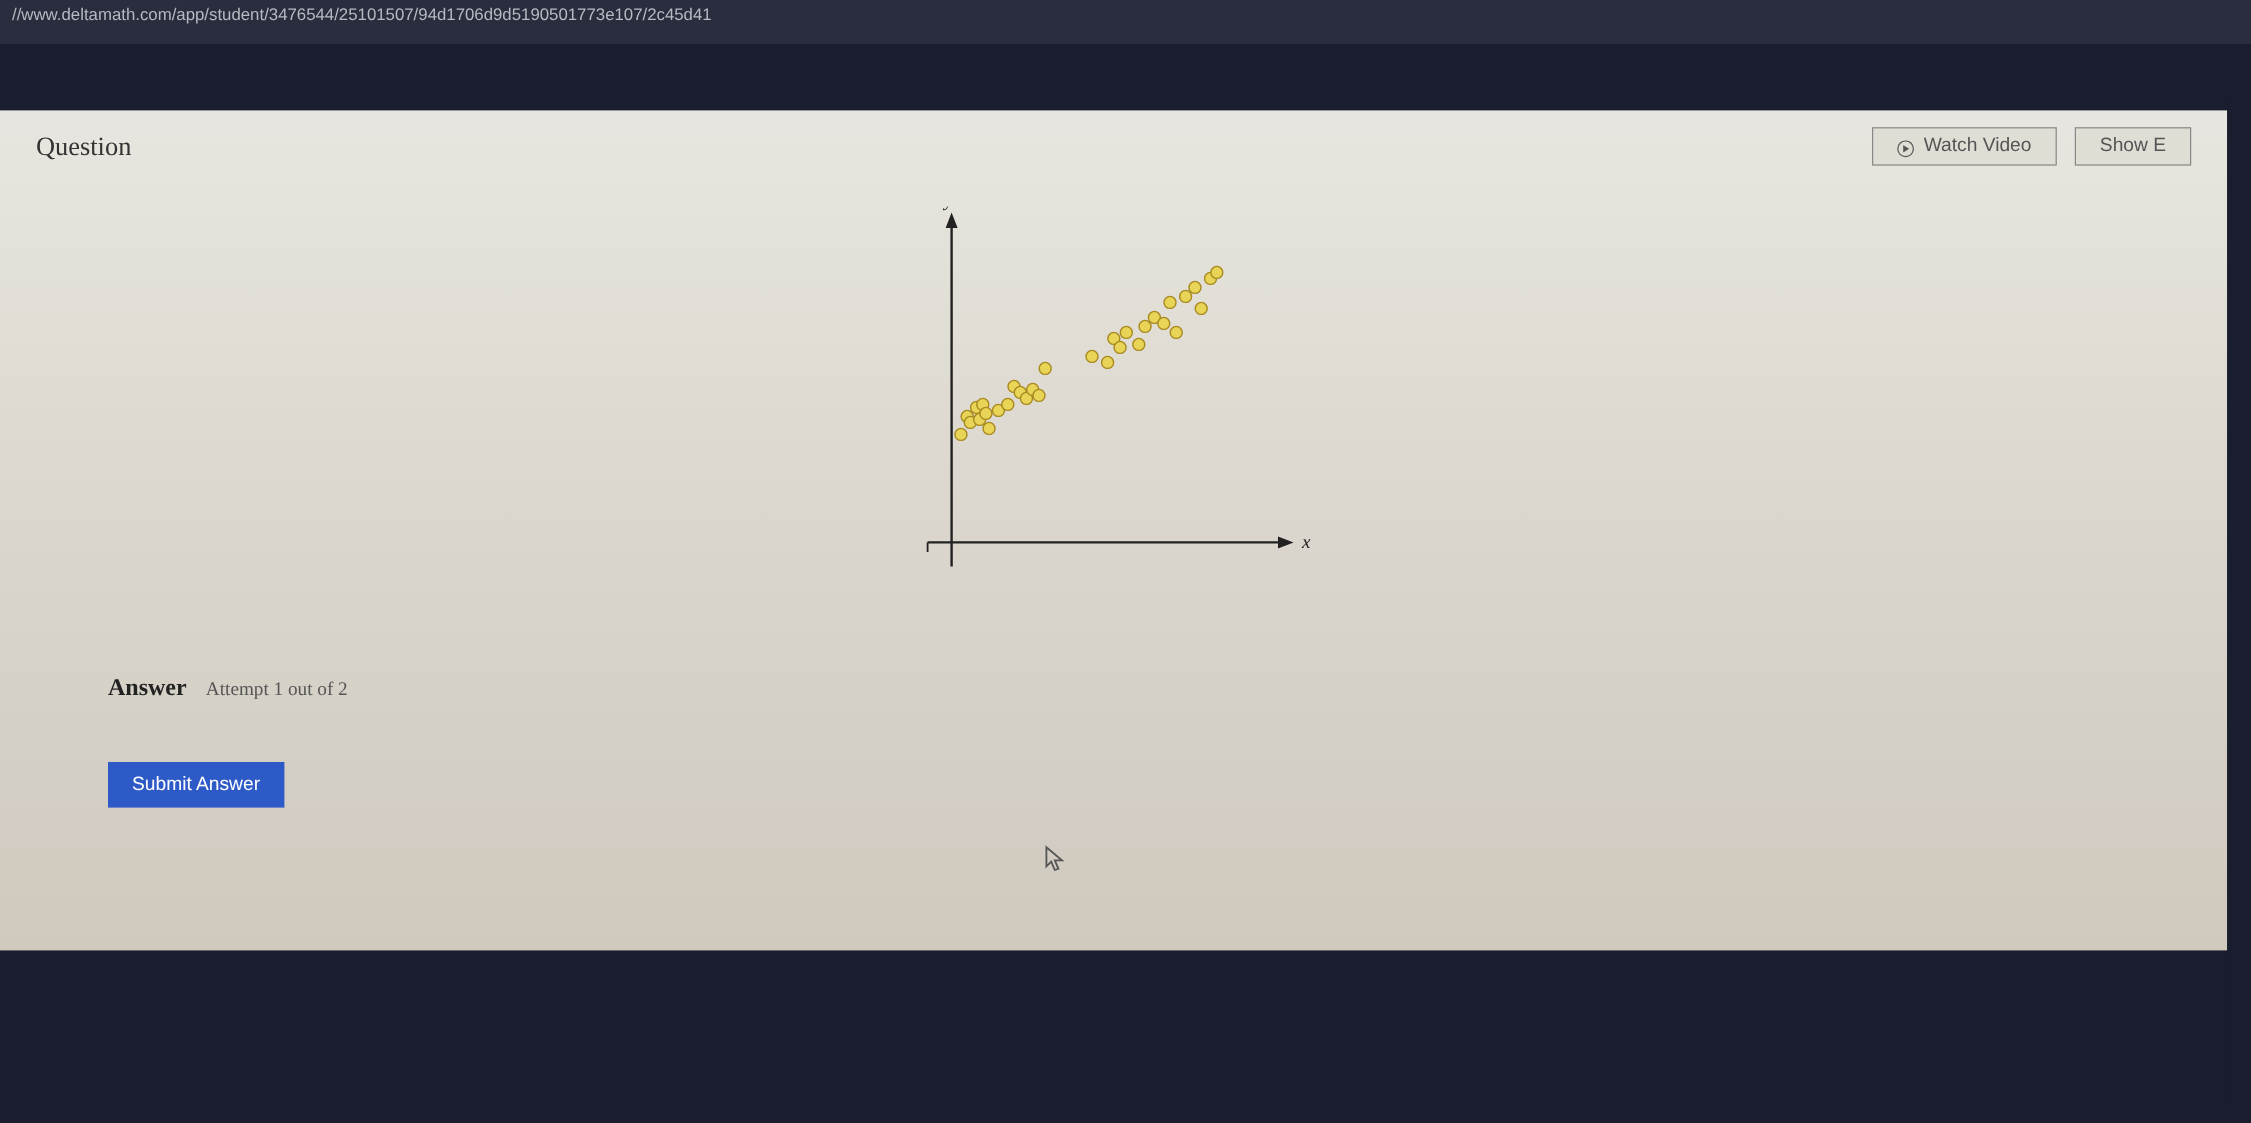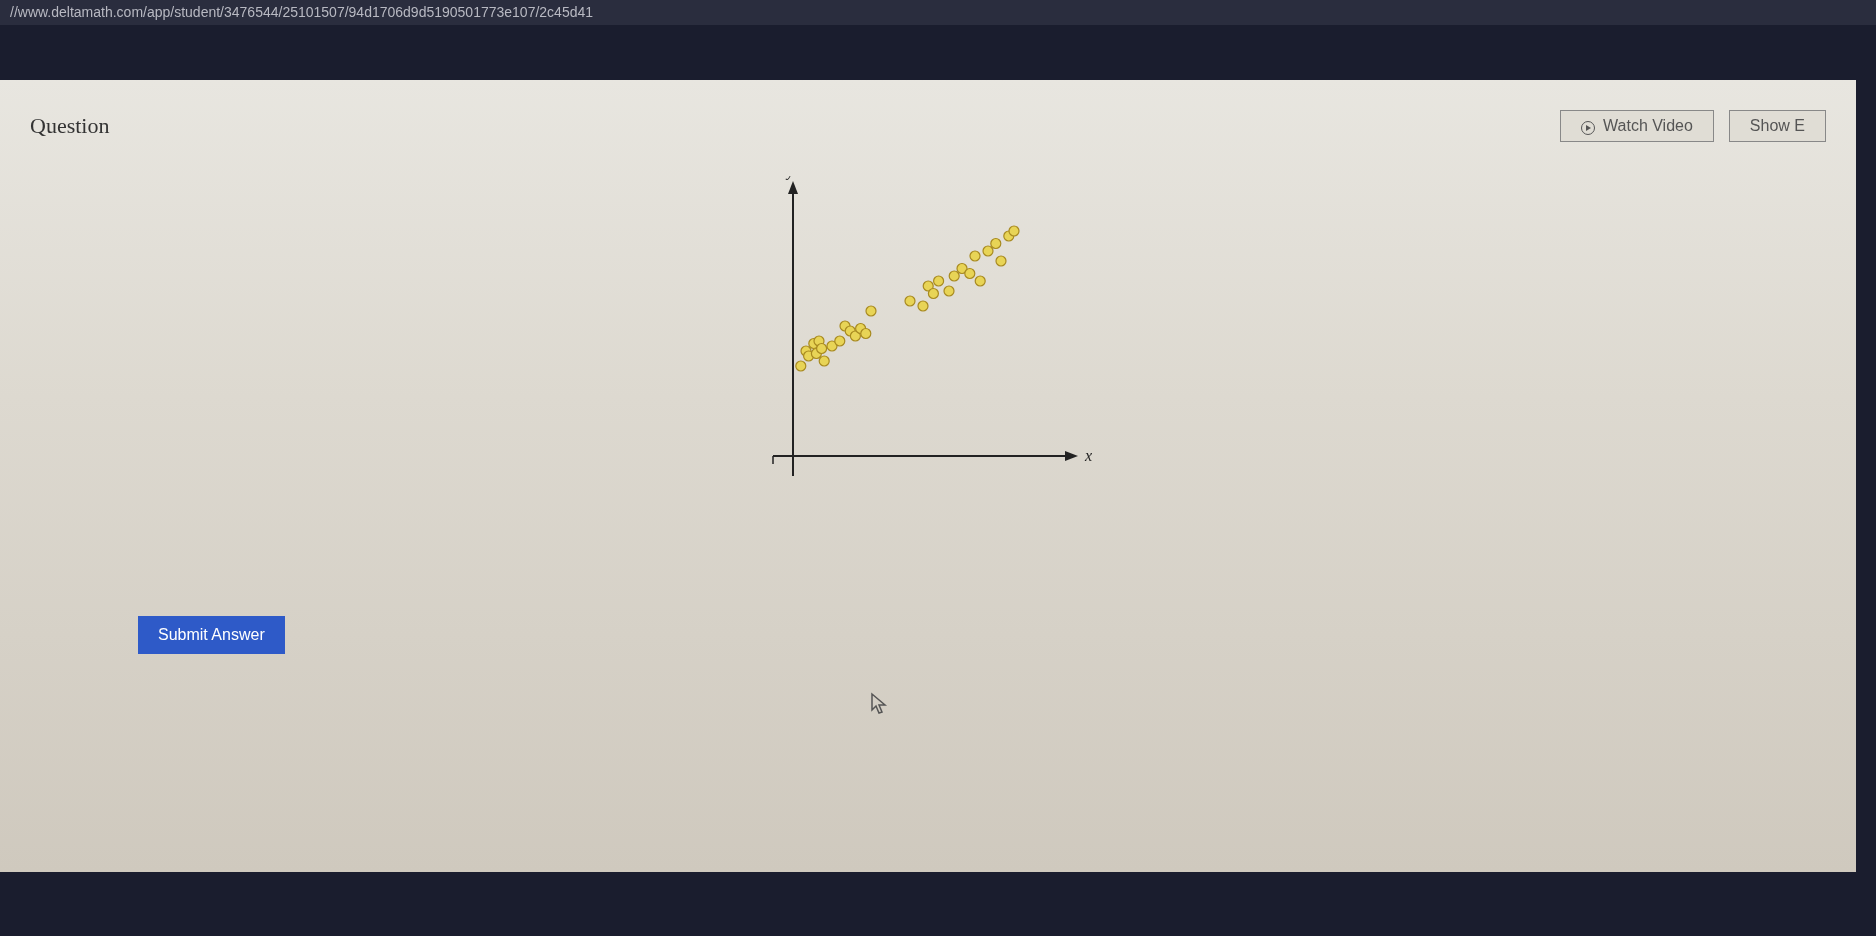--- a/index.html
+++ b/index.html
@@ -13,32 +13,32 @@
       width: 1876px;
       height: 936px;
       overflow: hidden;
     }
     .browser-bar {
       background: #2a2d3e;
       color: #b8b9c2;
       padding: 4px 10px;
       font-family: Arial, sans-serif;
       font-size: 14px;
-      height: 25px;
+      height: 37px;
     }
     .dark-strip {
       background: #1a1d2e;
       height: 55px;
     }
     .content-area {
       background: linear-gradient(to bottom, #e8e6e0 0%, #ddd9d0 40%, #cfc9be 100%);
       margin: 0 20px 0 0;
-      height: 792px;
-      position: relative;
-      padding: 26px 30px;
+      height: 700px;
+      position: relative;
+      padding: 10px 30px;
     }
     .header-row {
       display: flex;
       justify-content: space-between;
       align-items: center;
       height: 40px;
     }
     .question-title {
       font-size: 22px;
       color: #333;
@@ -139,21 +139,20 @@
     }
     .submit-btn {
       margin-top: 50px;
       background: #2e5ac8;
       color: #fff;
       border: none;
       padding: 10px 20px;
       font-size: 16px;
       cursor: pointer;
       font-family: Arial, sans-serif;
-      margin-left: 48px;
     }
     .right-edge {
       position: absolute;
       right: 0;
       top: 80px;
       width: 20px;
       height: 840px;
       background: #1a1d2e;
     }
     .cursor-pointer {
@@ -224,20 +223,24 @@
         <circle cx="227.2" cy="105" r="5" fill="#e8d456" stroke="#a88a20" stroke-width="1.2"></circle>
         <circle cx="235" cy="75" r="5" fill="#e8d456" stroke="#a88a20" stroke-width="1.2"></circle>
         <circle cx="242.8" cy="67.5" r="5" fill="#e8d456" stroke="#a88a20" stroke-width="1.2"></circle>
         <circle cx="248" cy="85" r="5" fill="#e8d456" stroke="#a88a20" stroke-width="1.2"></circle>
         <circle cx="255.8" cy="59.99999999999997" r="5" fill="#e8d456" stroke="#a88a20" stroke-width="1.2"></circle>
         <circle cx="261" cy="55" r="5" fill="#e8d456" stroke="#a88a20" stroke-width="1.2"></circle>
       </svg>
   </div>
 
   <div class="answer-section">
+    <div>
+      <span class="answer-label">Answer</span>
+      <span class="attempt-text">Attempt 1 out of 2</span>
+    </div>
     <button class="submit-btn">Submit Answer</button>
   </div>
 
   <div class="cursor-pointer" style="left: 870px; top: 612px;">
     <svg width="20" height="24" viewBox="0 0 20 24" stroke="#555" fill="none" stroke-width="1.5">
       <path d="M2 2 L2 18 L6 14 L9 21 L12 20 L9 13 L15 13 Z"></path>
     </svg>
   </div>
 </div>
 

